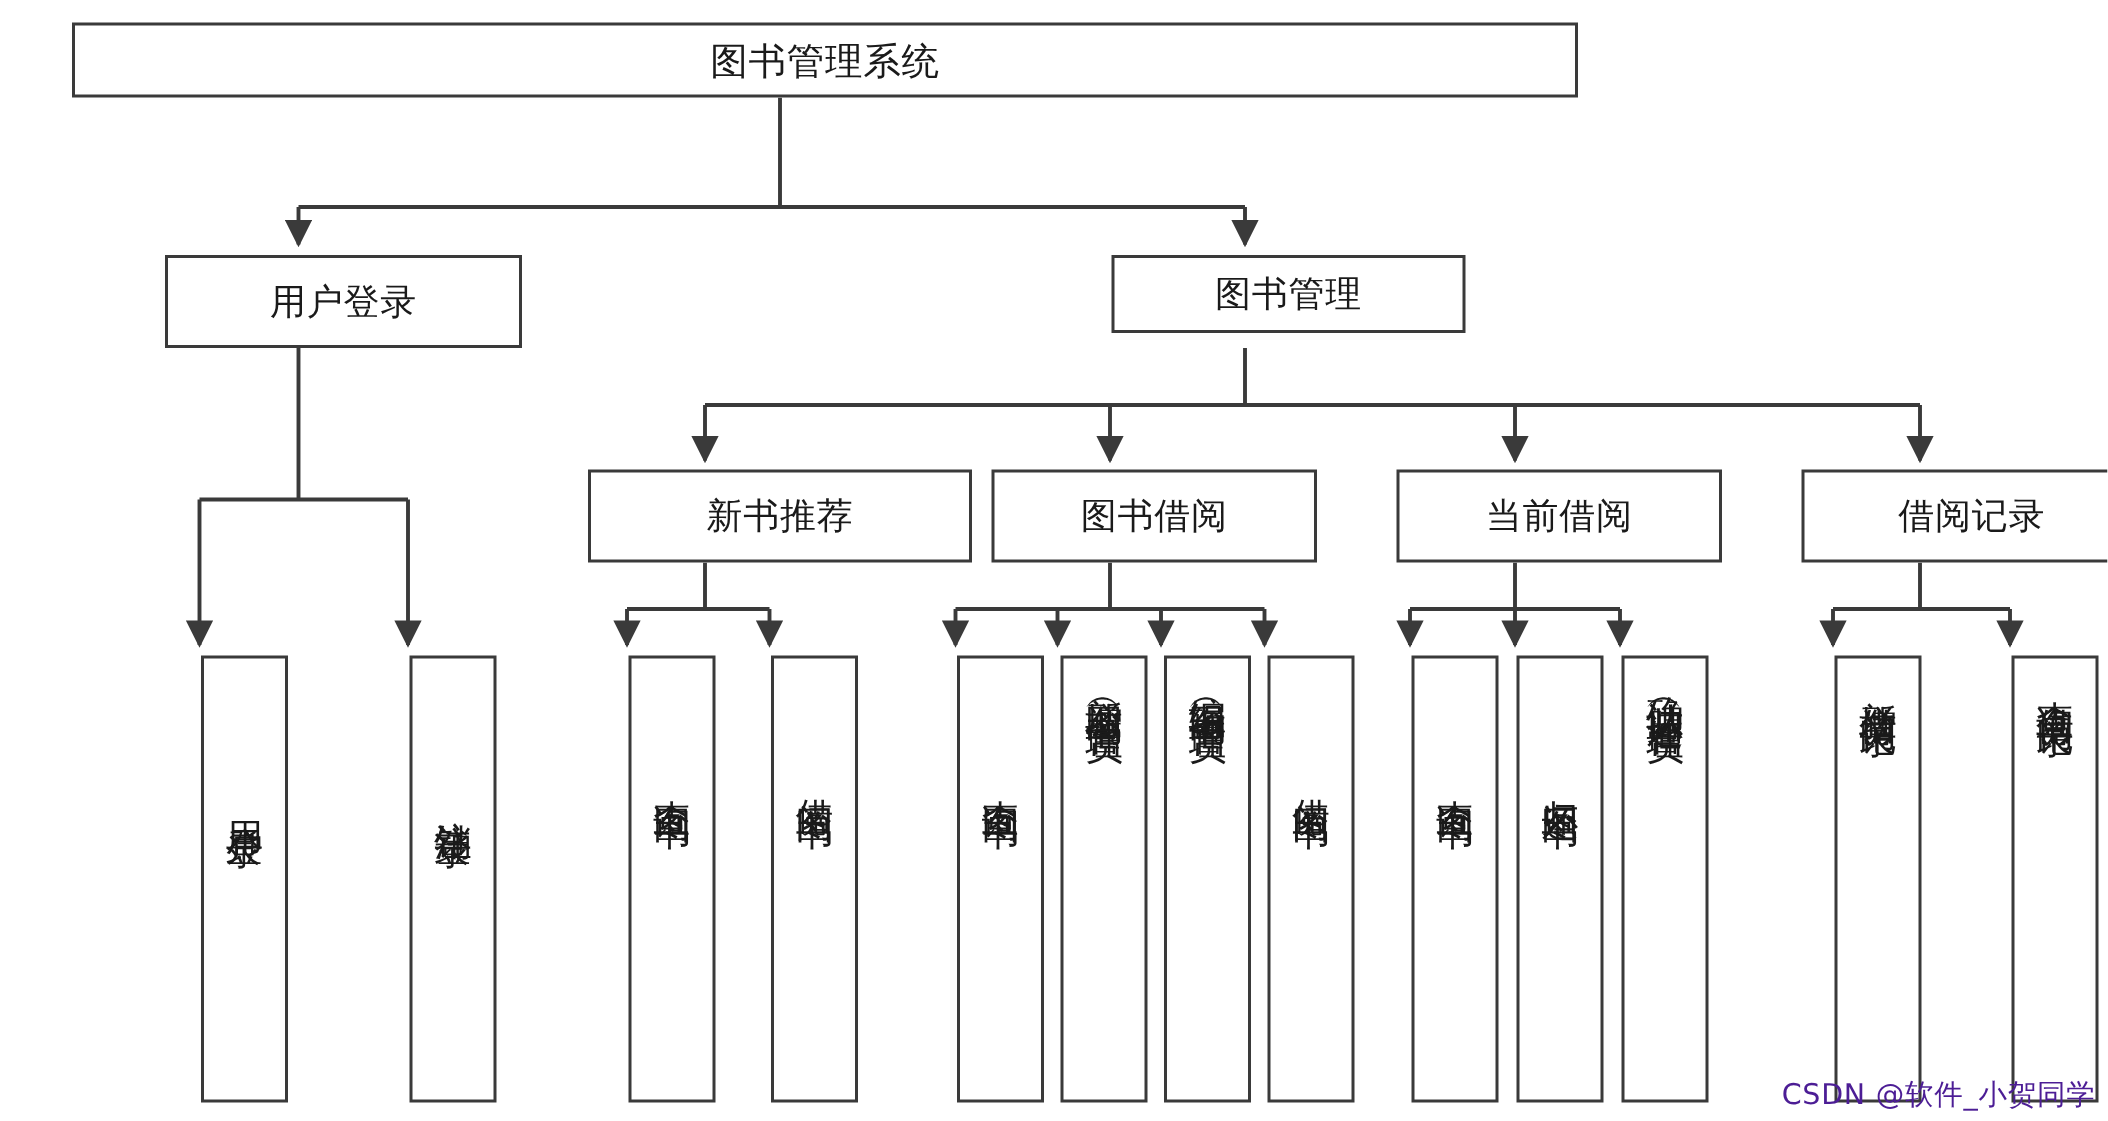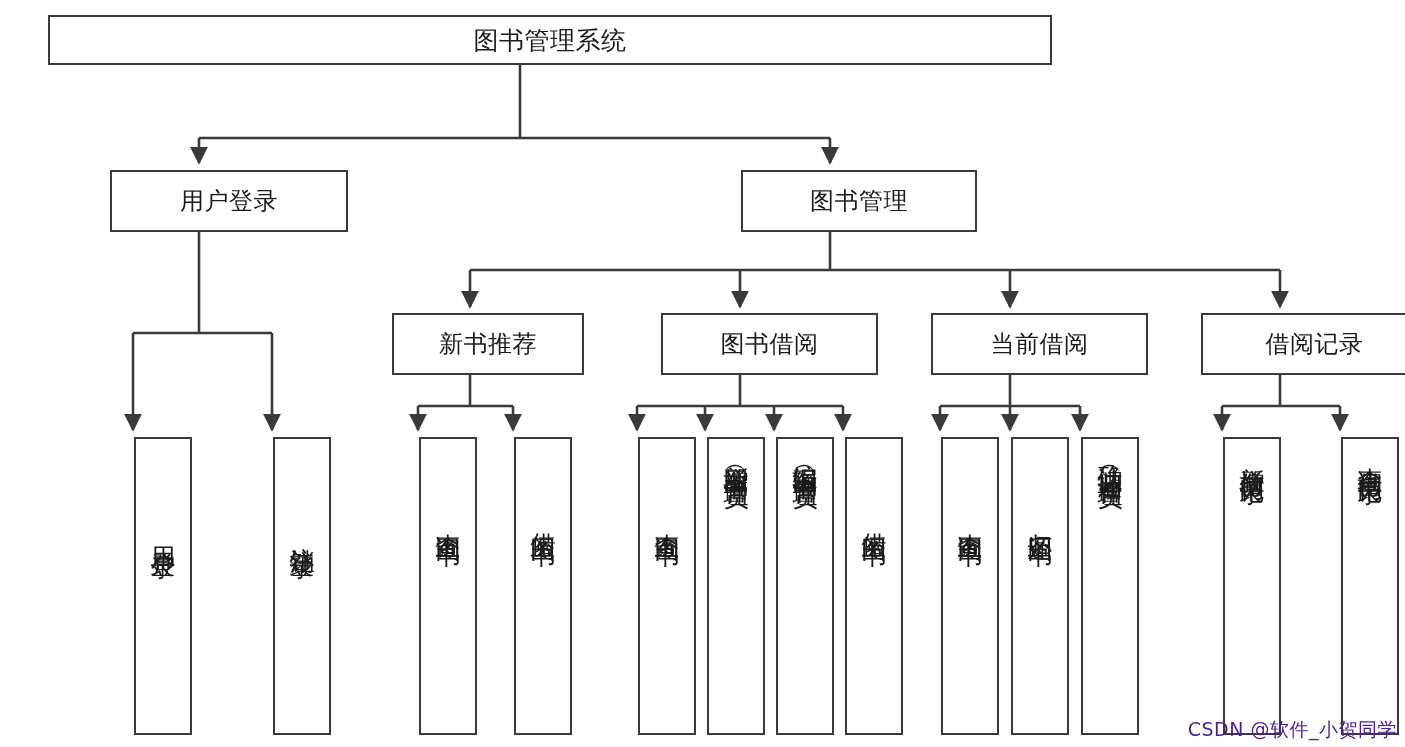--- a/index.html
+++ b/index.html
@@ -136,25 +136,25 @@
     </g>
   </svg>
 
   <div class="node horiz root" style="left:18px; top:15px; width:1004px; height:50px;">
     <span class="label">图书管理系统</span>
   </div>
 
   <div class="node horiz" style="left:80px; top:170px; width:238px; height:62px;">
     <span class="label">用户登录</span>
   </div>
-  <div class="node horiz" style="left:711px; top:170px; width:236px; height:62px;">
+  <div class="node horiz" style="left:711px; top:170px; width:236px; height:52px;">
     <span class="label">图书管理</span>
   </div>
 
-  <div class="node horiz" style="left:362px; top:313px; width:192px; height:62px;">
+  <div class="node horiz" style="left:362px; top:313px; width:256px; height:62px;">
     <span class="label">新书推荐</span>
   </div>
   <div class="node horiz" style="left:901px; top:313px; width:217px; height:62px;">
     <span class="label">当前借阅</span>
   </div>
   <div class="node horiz" style="left:631px; top:313px; width:217px; height:62px;">
     <span class="label">图书借阅</span>
   </div>
   <div class="node horiz" style="left:1171px; top:313px; width:227px; height:62px;">
     <span class="label">借阅记录</span>

